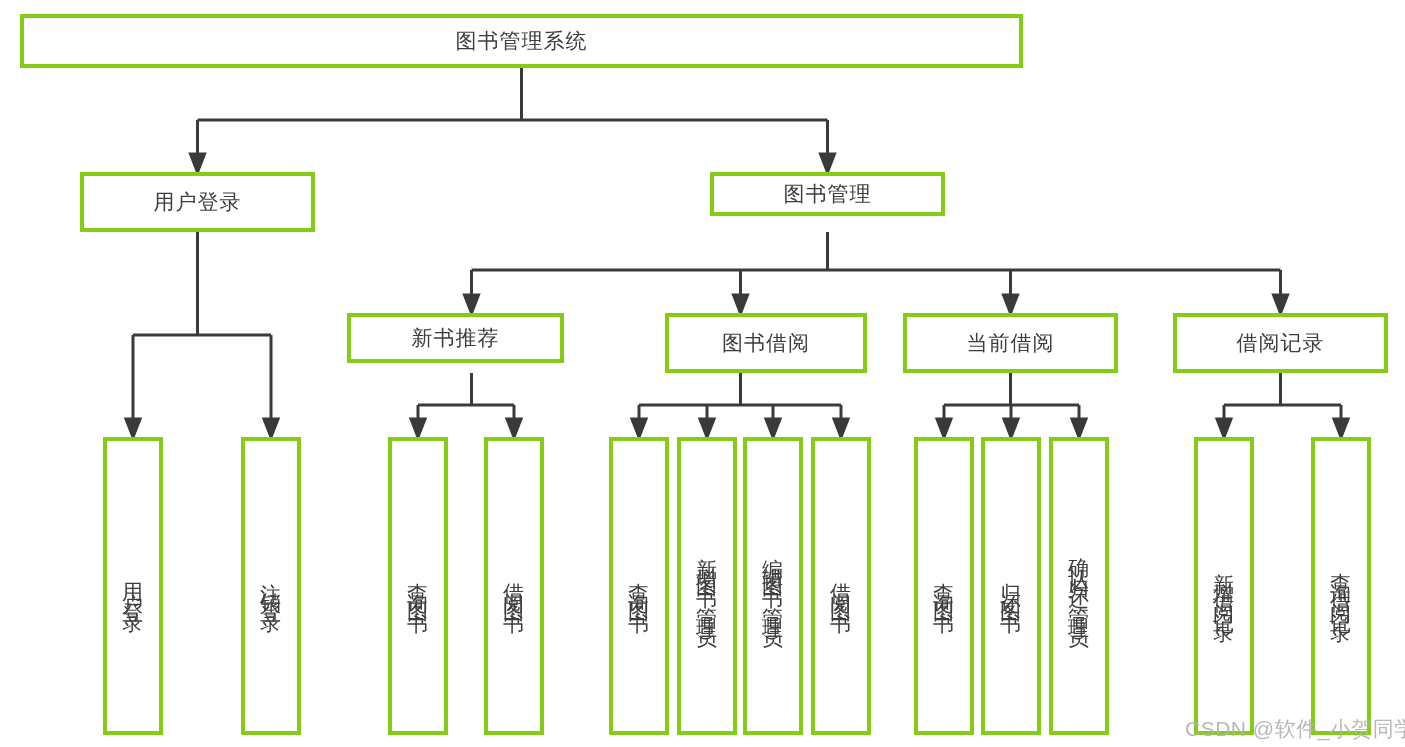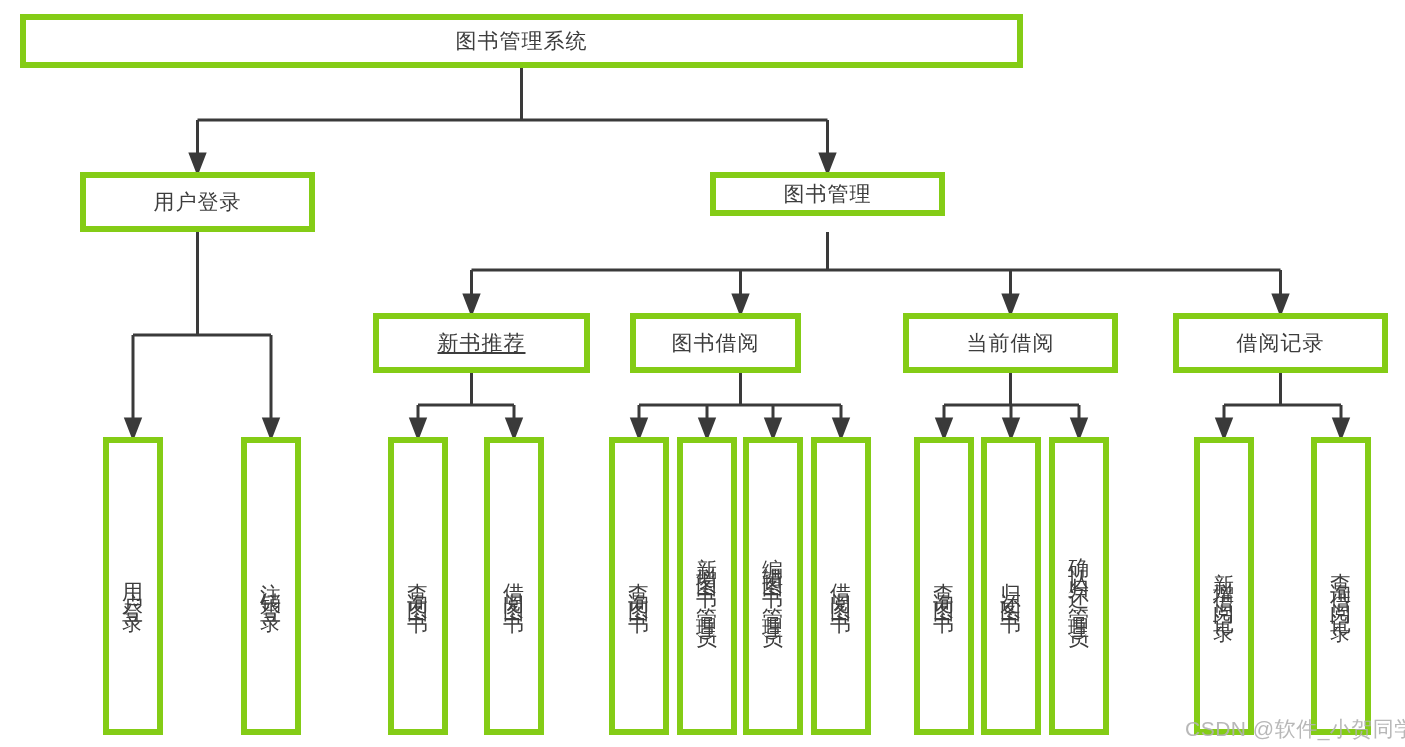--- a/index.html
+++ b/index.html
@@ -14,21 +14,21 @@
   #connectors {
     position: absolute;
     left: 0; top: 0;
     width: 1405px; height: 747px;
     pointer-events: none;
   }
   .node {
     position: absolute;
     box-sizing: border-box;
     background: #ffffff;
-    border: 6px solid #84cc16;
+    border: 4px solid #84cc16;
     color: #3d3d3d;
     display: flex;
     align-items: center;
     justify-content: center;
     font-size: 21px;
     letter-spacing: 1px;
     z-index: 2;
   }
   .node.vert {
     writing-mode: vertical-rl;
@@ -36,22 +36,22 @@
     letter-spacing: 10px;
     line-height: 1;
     font-size: 21px;
   }
   
   .n-root        { left: 20px;   top: 14px;  width: 1003px; height: 54px; }
   
   .n-userlogin   { left: 80px;   top: 172px; width: 235px; height: 60px; }
   .n-bookmgmt    { left: 710px;  top: 172px; width: 235px; height: 44px; }
   
-  .n-newbook     { left: 373px;  top: 313px; width: 217px; height: 60px; text-decoration: underline; }
-  .n-bookborrow  { left: 630px;  top: 313px; width: 171px; height: 60px; font-family: Liberation Mono, monospace; }
+  .n-newbook     { left: 347px;  top: 313px; width: 217px; height: 50px; }
+  .n-bookborrow  { left: 665px;  top: 313px; width: 202px; height: 60px; font-family: Liberation Mono, monospace; }
   .n-curborrow   { left: 903px;  top: 313px; width: 215px; height: 60px; }
   .n-borrowrec   { left: 1173px; top: 313px; width: 215px; height: 60px; }
   
   .leaf { top: 437px; width: 60px; height: 298px; }
   .lf-1  { left: 103px;  }
   .lf-2  { left: 241px;  }
   .lf-3  { left: 388px;  }
   .lf-4  { left: 484px;  }
   .lf-5  { left: 609px;  }
   .lf-6  { left: 677px;  }

